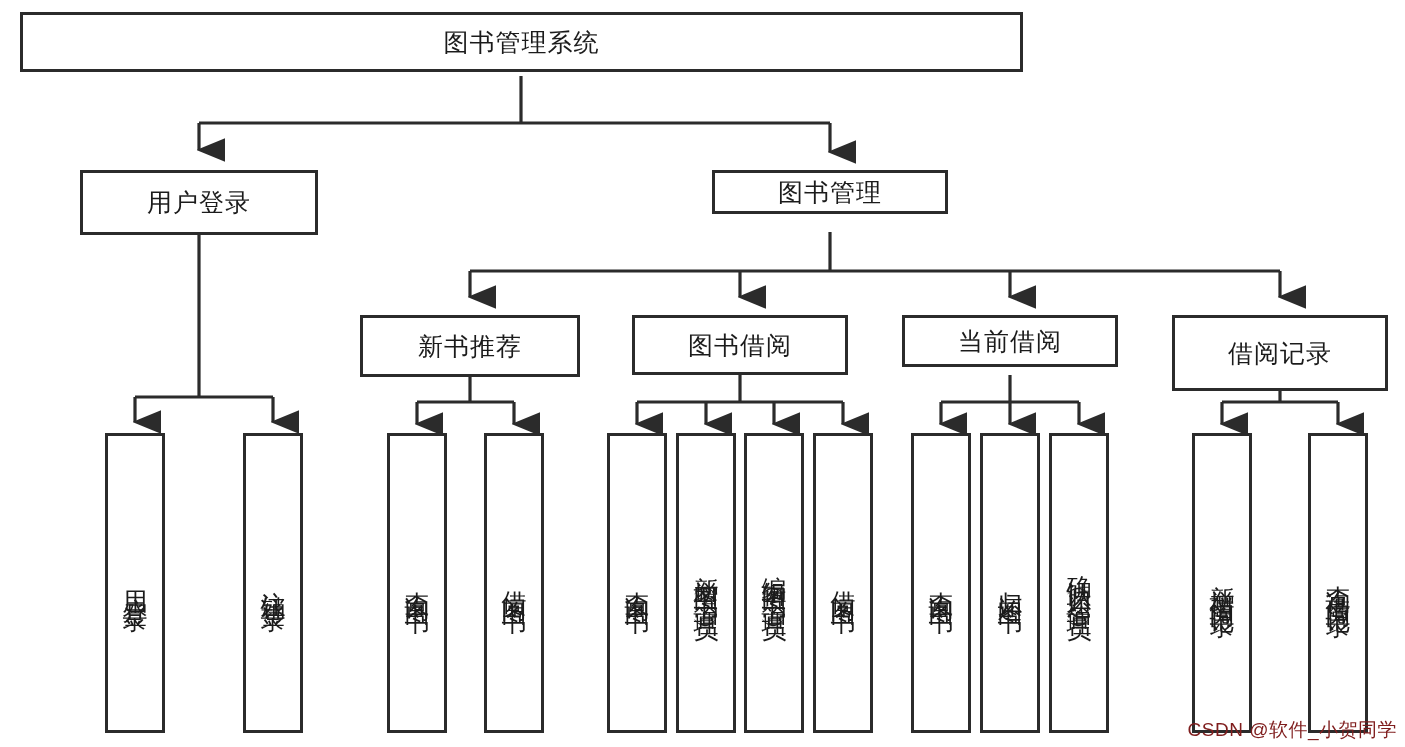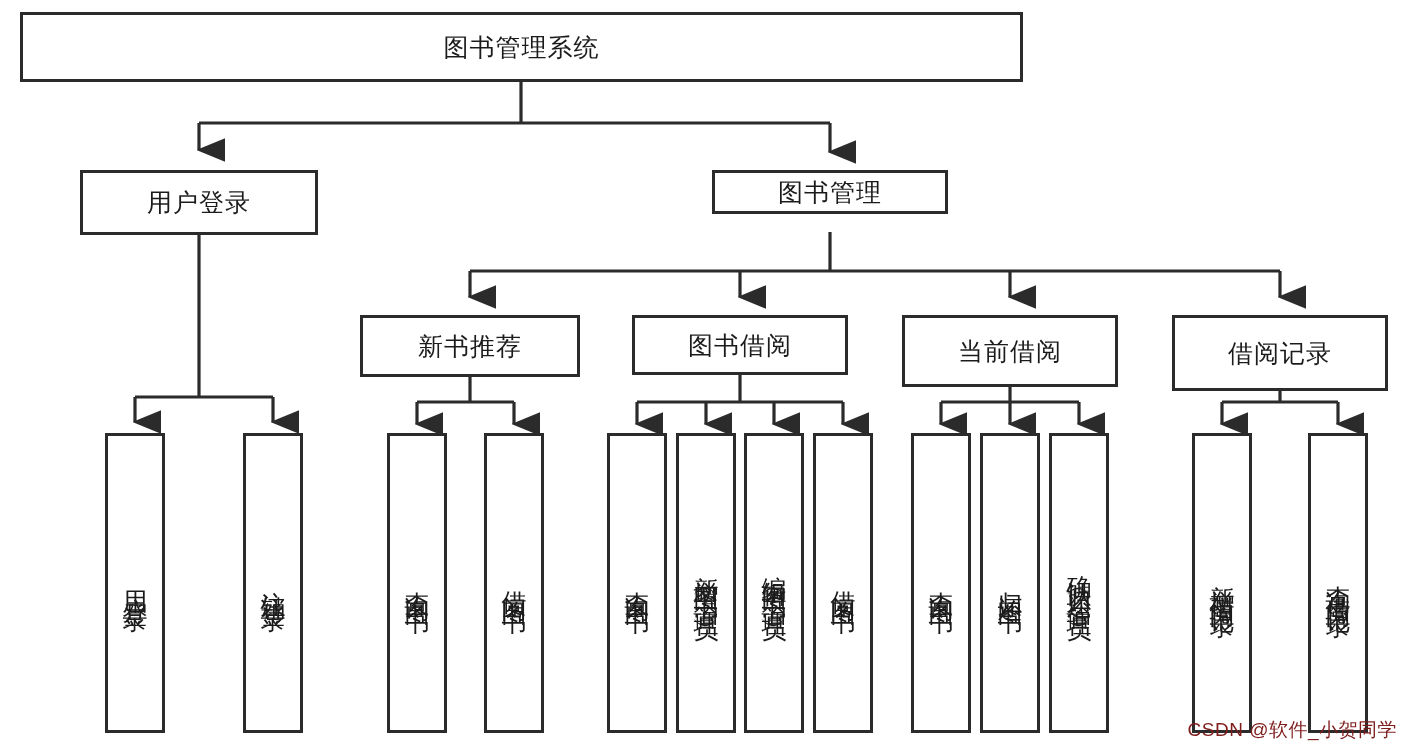--- a/index.html
+++ b/index.html
@@ -129,38 +129,38 @@
     </g>
 
     <g stroke="#2b2b2b" stroke-width="3.2" fill="none">
       <path d="M 1280 375 L 1280 402"></path>
       <path d="M 1222 402 L 1338 402"></path>
       <path d="M 1222 402 L 1222 424" marker-end="url(#arrow)"></path>
       <path d="M 1338 402 L 1338 424" marker-end="url(#arrow)"></path>
     </g>
   </svg>
 
-  <div class="node-box horiz" style="left:20px; top:12px; width:1003px; height:70px;">
+  <div class="node-box horiz" style="left:20px; top:12px; width:1003px; height:60px;">
     <span class="htext">图书管理系统</span>
   </div>
 
   <div class="node-box horiz" style="left:80px; top:170px; width:238px; height:65px;">
     <span class="htext">用户登录</span>
   </div>
   <div class="node-box horiz" style="left:712px; top:170px; width:236px; height:44px;">
     <span class="htext">图书管理</span>
   </div>
 
   <div class="node-box horiz" style="left:360px; top:315px; width:220px; height:62px;">
     <span class="htext">新书推荐</span>
   </div>
   <div class="node-box horiz" style="left:632px; top:315px; width:216px; height:60px;font-family:Liberation Mono, monospace;">
     <span class="htext">图书借阅</span>
   </div>
-  <div class="node-box horiz" style="left:902px; top:315px; width:216px; height:72px;">
+  <div class="node-box horiz" style="left:902px; top:315px; width:216px; height:52px;">
     <span class="htext">当前借阅</span>
   </div>
   <div class="node-box horiz" style="left:1172px; top:315px; width:216px; height:76px;text-align:center;">
     <span class="htext">借阅记录</span>
   </div>
 
   <div class="node-box vert" style="left:105px; top:433px; width:60px; height:300px;">
     <span class="vtext">用户登录</span>
   </div>
   <div class="node-box vert" style="left:243px; top:433px; width:60px; height:300px;">

